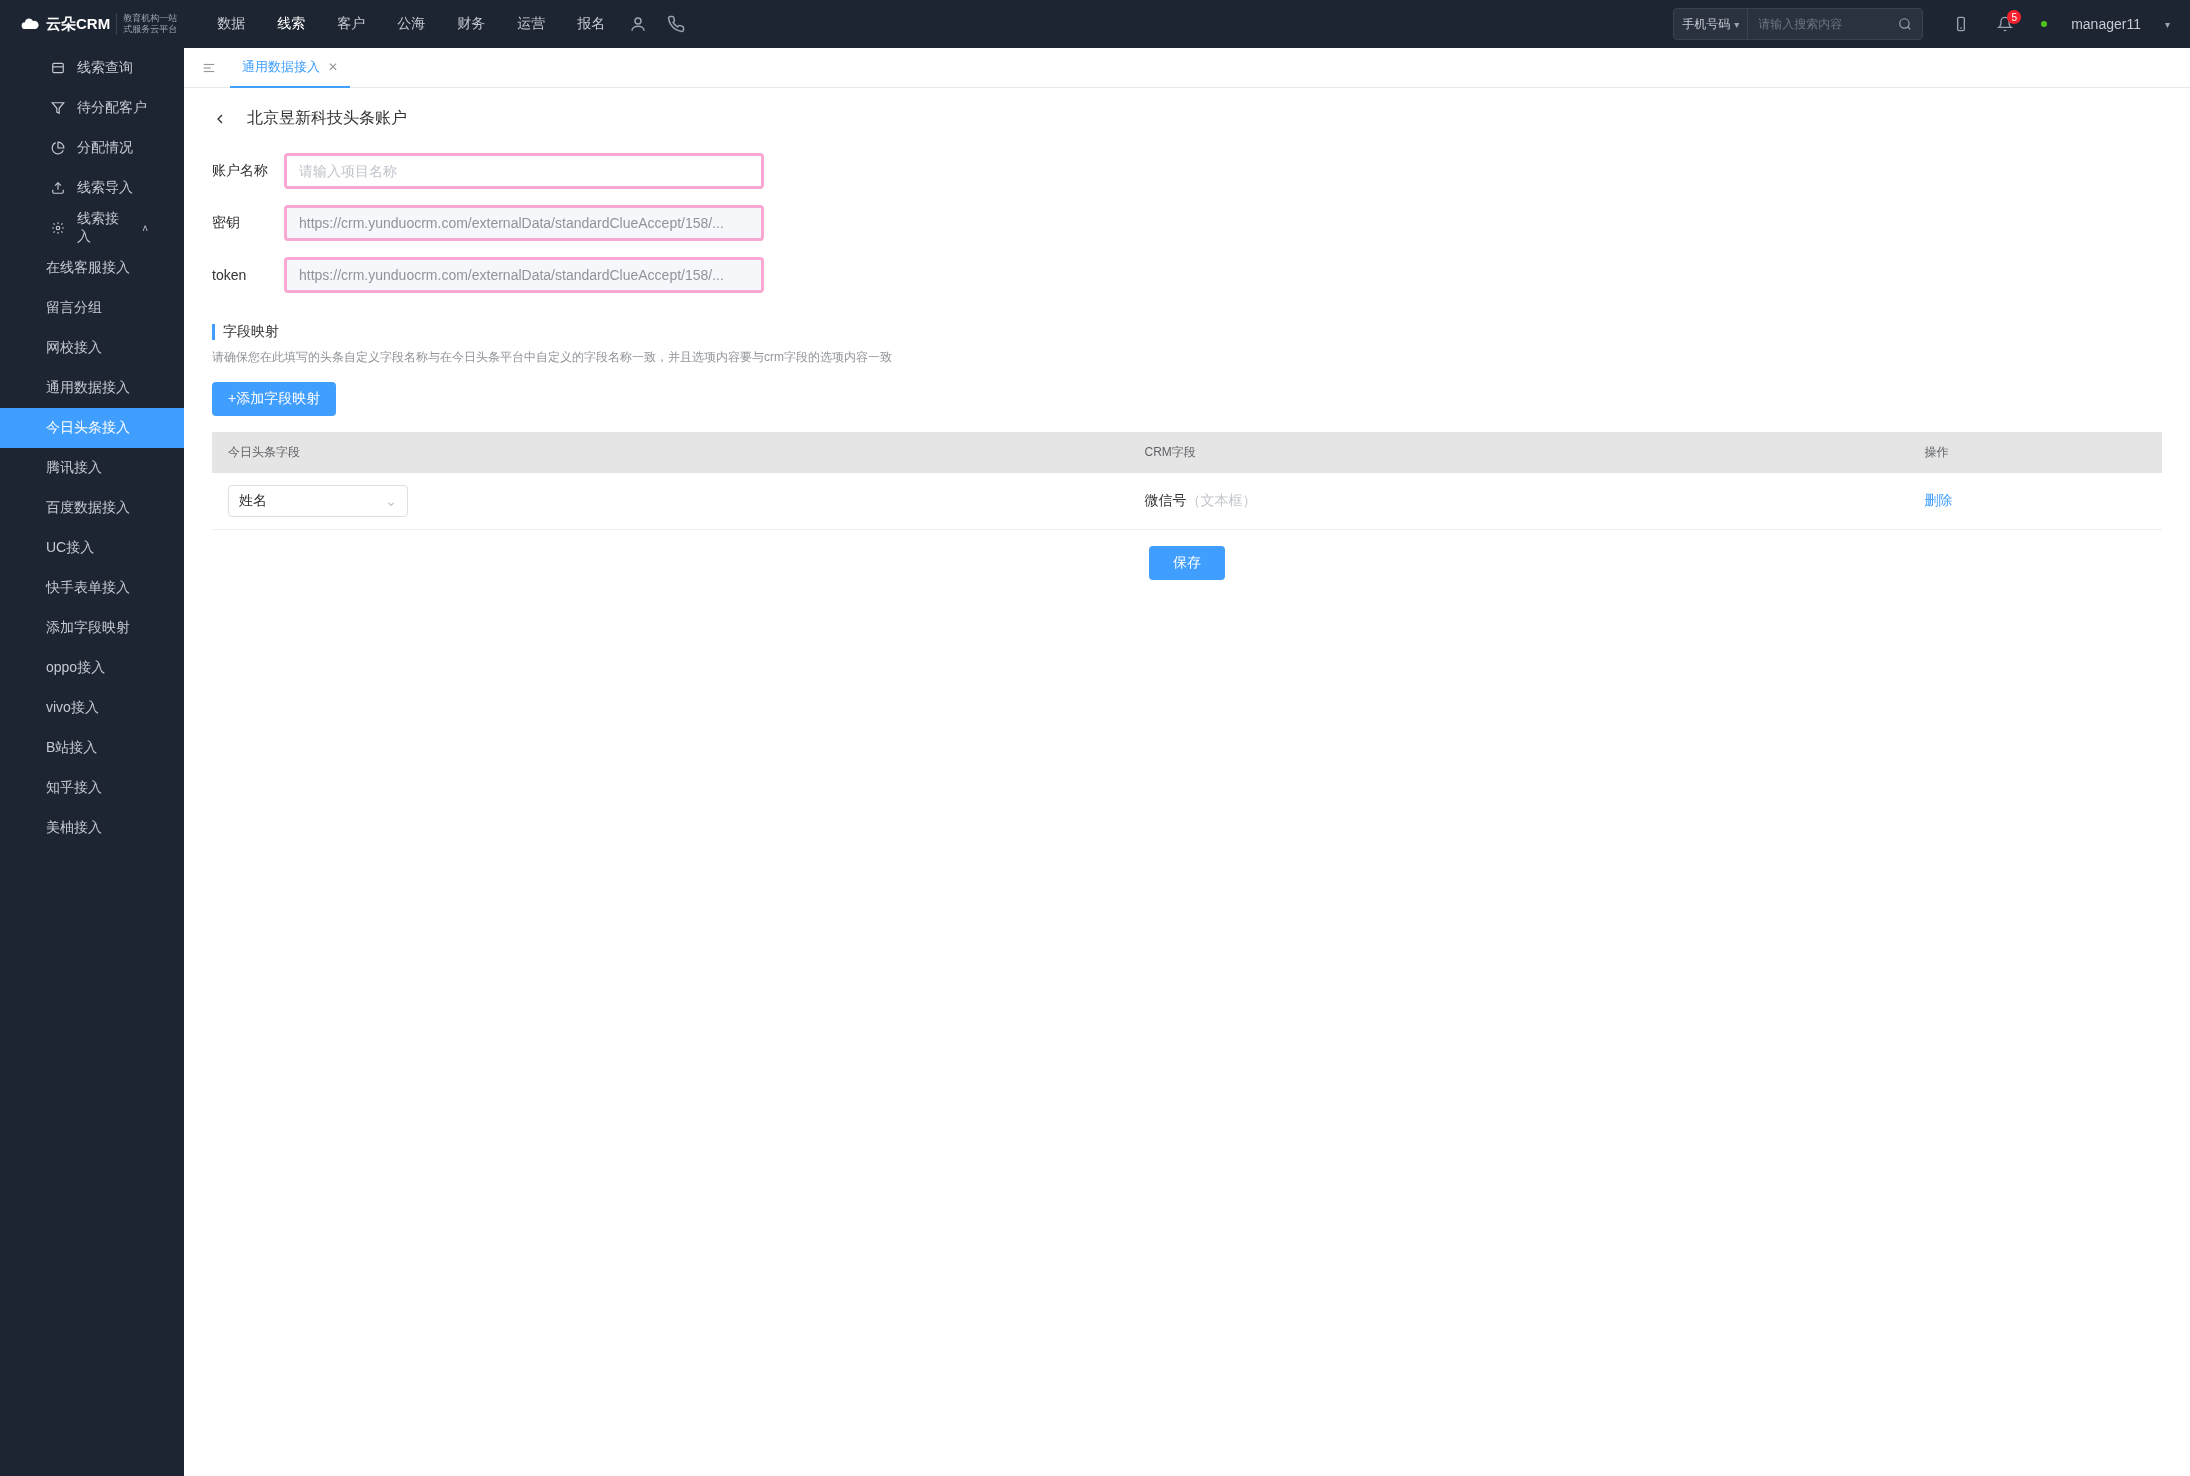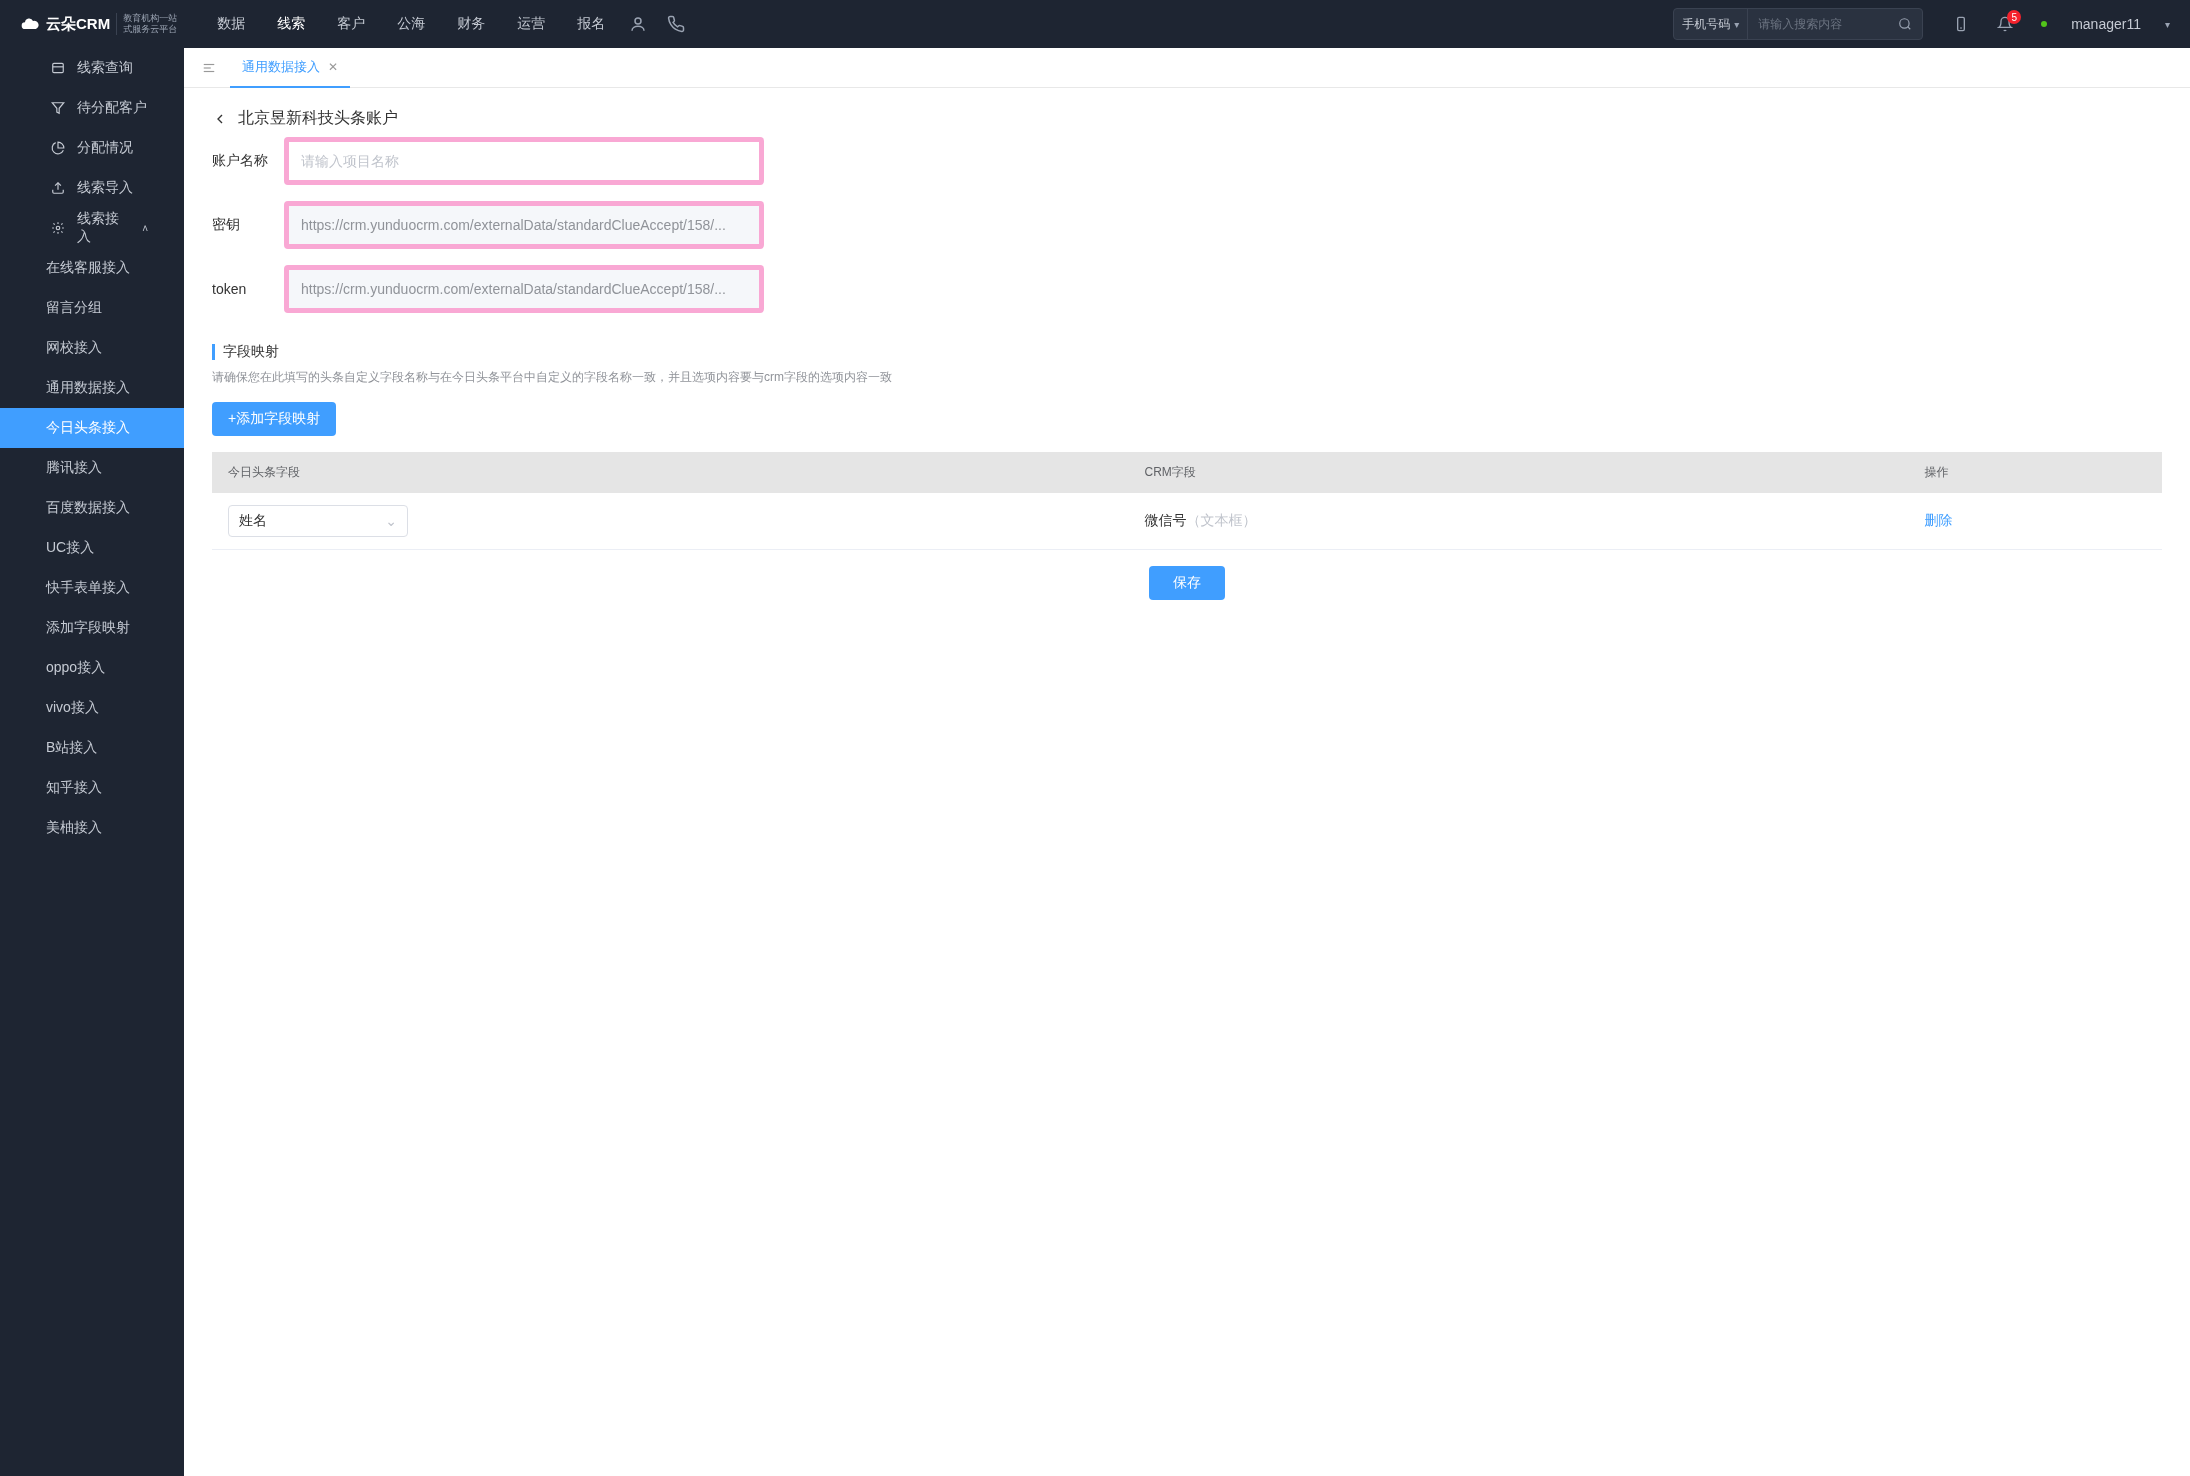--- a/index.html
+++ b/index.html
@@ -42,27 +42,27 @@
 
 
 .main { flex: 1; display: flex; flex-direction: column; background: #fff; overflow: hidden; }
 .tabs-bar { height: 40px; border-bottom: 1px solid #e8e8e8; display: flex; align-items: center; padding: 0 12px; gap: 8px; }
 .collapse-btn { color: #999; cursor: pointer; padding: 0 6px; }
 .tab { display: flex; align-items: center; gap: 8px; padding: 0 12px; height: 40px; border-bottom: 2px solid transparent; font-size: 13px; cursor: pointer; color: #666; }
 .tab.active { color: #409eff; border-bottom-color: #409eff; }
 .tab-close { font-size: 12px; color: #999; cursor: pointer; }
 
 .content-scroll { flex: 1; overflow-y: auto; padding: 20px 28px 80px; position: relative; }
-.page-title-row { display: flex; align-items: center; gap: 10px; margin-bottom: 8px; }
+.page-title-row { display: flex; align-items: center; gap: 19px; margin-bottom: 24px; }
 .back-btn { cursor: pointer; font-size: 18px; color: #333; }
 .page-title { font-size: 16px; font-weight: 500; }
 
 .form-row { display: flex; align-items: center; margin-bottom: 16px; }
 .form-label { width: 72px; font-size: 14px; color: #333; }
-.form-input { flex: 0 0 480px; height: 48px; border: 5px solid #f9a8d4; border-radius: 4px; padding: 3px 12px; font-size: 14px; color: #606266; outline: none; }
+.form-input { flex: 0 0 480px; height: 36px; border: 3px solid #f9a8d4; border-radius: 4px; padding: 3px 12px; font-size: 14px; color: #606266; outline: none; }
 .form-input.readonly { background: #f5f7fa; color: #909399; }
 .form-input::placeholder { color: #c0c4cc; }
 
 .section-title { display: flex; align-items: center; gap: 8px; margin-top: 30px; margin-bottom: 8px; }
 .section-bar { width: 3px; height: 16px; background: #409eff; }
 .section-text { font-size: 14px; font-weight: 500; }
 .section-desc { font-size: 12px; color: #909399; margin-bottom: 16px; }
 
 .add-btn { background: #409eff; color: #fff; border: none; border-radius: 4px; padding: 8px 16px; font-size: 14px; cursor: pointer; margin-bottom: 16px; }
 

